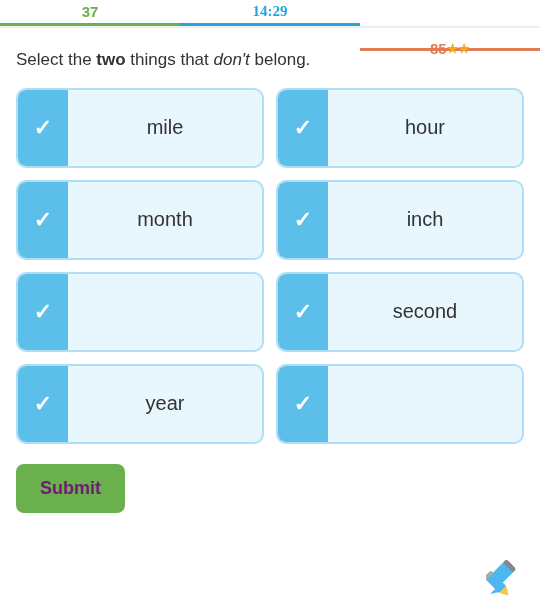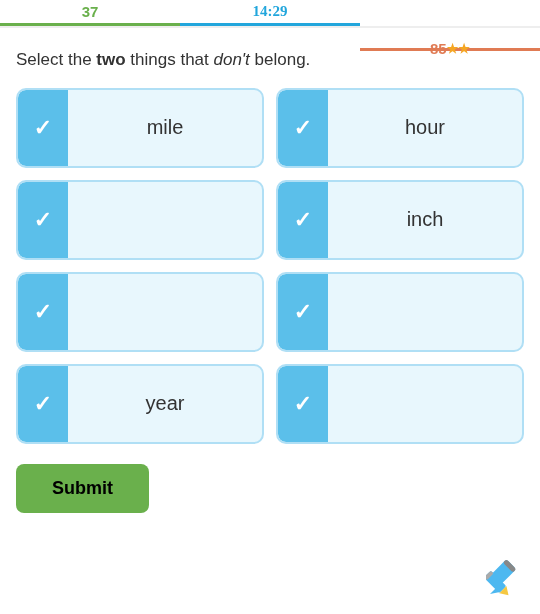--- a/index.html
+++ b/index.html
@@ -82,24 +82,24 @@
     .option-label {
       flex: 1;
       text-align: center;
       font-size: 20px;
       color: #333;
       font-weight: 400;
     }
 
     .submit-btn {
       background: #6ab04c;
-      color: #000000;
+      color: #701a75;
       border: none;
       border-radius: 8px;
-      padding: 14px 36px;
+      padding: 14px 24px;
       font-size: 18px;
       font-weight: 600;
       cursor: pointer;
       display: block;
       margin-top: 18px;
     }
 
     .pencil-icon {
       position: absolute;
       bottom: 16px;
@@ -151,39 +151,41 @@
         <div class="check-box">
           <span class="checkmark">✓</span>
         </div>
         <span class="option-label">hour</span>
       </div>
 
       <div class="option-card">
         <div class="check-box">
           <span class="checkmark">✓</span>
         </div>
+        <span class="option-label">month</span>
       </div>
 
       <div class="option-card">
         <div class="check-box">
           <span class="checkmark">✓</span>
         </div>
         <span class="option-label">inch</span>
       </div>
 
       <div class="option-card">
         <div class="check-box">
           <span class="checkmark">✓</span>
         </div>
       </div>
 
       <div class="option-card">
         <div class="check-box">
           <span class="checkmark">✓</span>
         </div>
+        <span class="option-label">second</span>
       </div>
 
       <div class="option-card">
         <div class="check-box">
           <span class="checkmark">✓</span>
         </div>
         <span class="option-label">year</span>
       </div>
 
       <div class="option-card">

